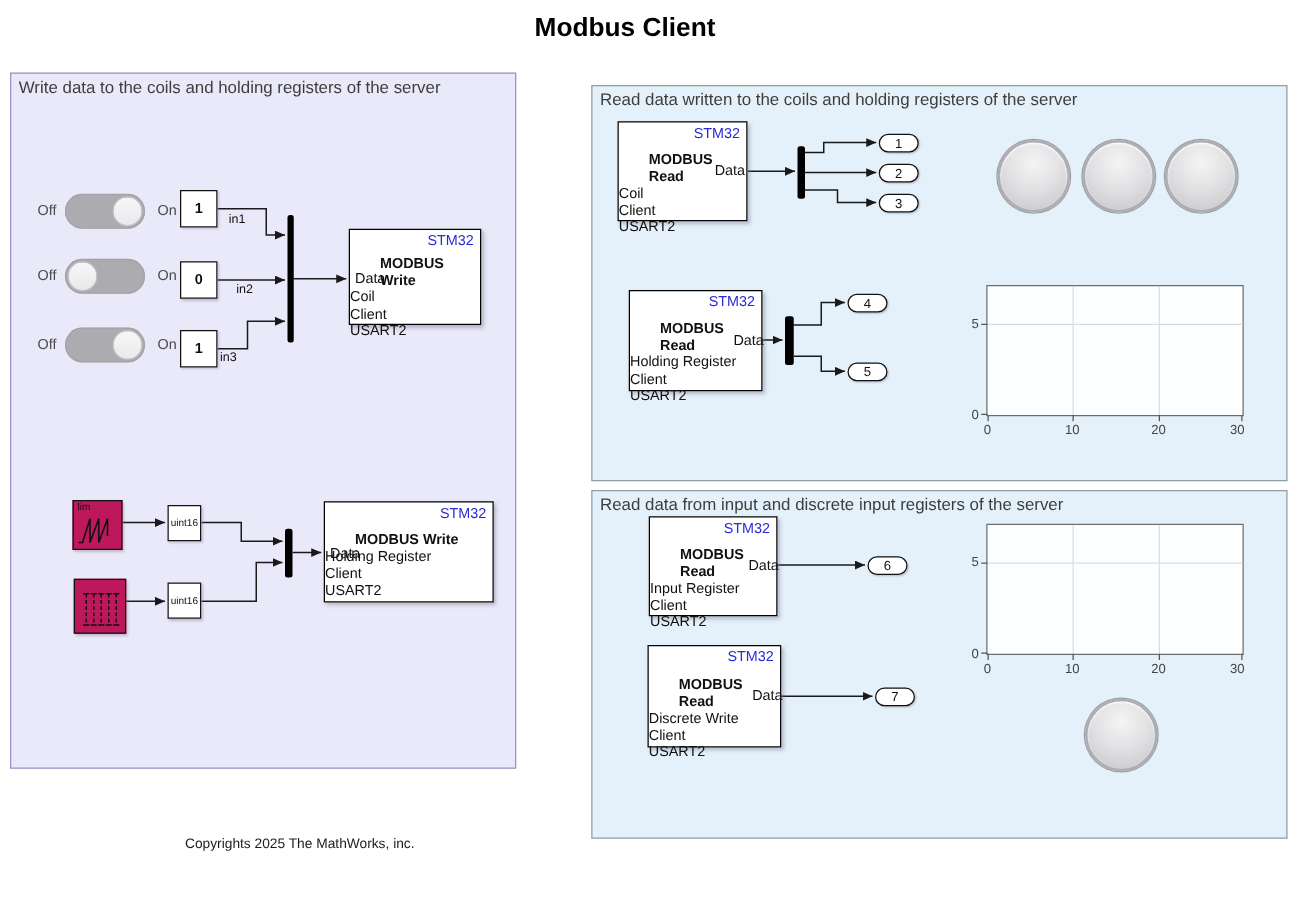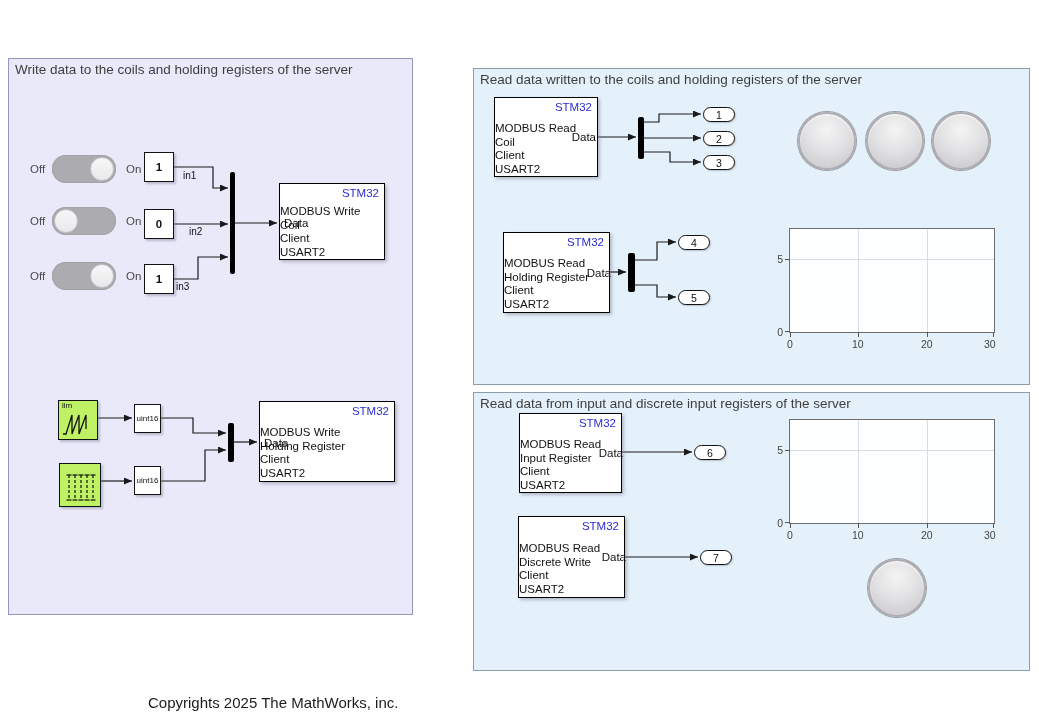--- a/index.html
+++ b/index.html
@@ -8,61 +8,62 @@
   .title{position:absolute;left:0;top:11px;width:1000px;text-align:center;
          font-size:21px;font-weight:bold;color:#000;}
   .panel{position:absolute;box-sizing:border-box;}
   .panel.lav{background:#E9E9FA;border:1px solid #9595C2;}
   .panel.blue{background:#E4F1FA;border:1px solid #8C9EA8;}
   .panel-header{padding:3px 6px;font-size:13.5px;color:#3E3E3E;}
   .sblock{position:absolute;background:#fff;border:1px solid #000;box-sizing:border-box;
           box-shadow:2px 2px 3px rgba(120,120,140,.45);text-align:left;}
   .sblock .tag{position:absolute;top:3px;right:5px;font-size:11.5px;color:#2B2BD5;}
   .stack{position:absolute;left:0;right:0;line-height:13.5px;font-size:11.5px;}
-  .bt{font-weight:normal;}
+  .bt{font-weight:bold;padding-left:24px;}
   .portL{position:absolute;left:4px;font-size:11.5px;}
   .portR{position:absolute;right:1px;font-size:11.5px;background:transparent;}
   .const{position:absolute;width:30px;height:30px;background:#fff;border:1.5px solid #111;
          box-shadow:1.5px 1.5px 2px rgba(120,120,140,.4);display:flex;align-items:center;
          justify-content:center;font-size:11.5px;font-weight:bold;box-sizing:border-box;}
   .mux{position:absolute;background:#000;border-radius:2px;}
   .oval{position:absolute;width:32px;height:15px;background:#fff;border:1.5px solid #111;
         border-radius:8px;display:flex;align-items:center;justify-content:center;
         font-size:10.5px;box-sizing:border-box;box-shadow:1px 1px 1.5px rgba(120,120,140,.4);}
   .lamp{position:absolute;width:54px;height:54px;border-radius:50%;border:2px solid #ADADB2;
         background:radial-gradient(circle at 50% 30%,#F4F4F5 0%,#E2E2E4 45%,#CFCFD3 80%,#C8C8CC 100%);
         box-shadow:0 0 0 1px #9C9CA2, inset 0 1px 2px #ffffff;}
   .toggle{position:absolute;width:64px;height:28px;background:#ACACB0;border-radius:15px;
           box-shadow:inset 0 0 0 1px #A2A2A7;}
   .knob{position:absolute;top:2px;width:24px;height:24px;border-radius:50%;
         background:linear-gradient(180deg,#F7F7F8,#E9E9EB);border:1px solid #C2C2C7;box-sizing:border-box;}
   .knob.on{left:38px;} .knob.off{left:2px;}
   .lbl{position:absolute;font-size:11.5px;color:#4A4A4A;}
   .plbl{position:absolute;font-size:10px;color:#111;}
-  .srcblk{position:absolute;background:#bef264;border:1px solid #111;box-sizing:border-box;
+  .srcblk{position:absolute;background:#be185d;border:1px solid #111;box-sizing:border-box;
           box-shadow:1.5px 1.5px 2px rgba(120,120,140,.4);}
   .srcblk .tinylbl{position:absolute;top:0px;left:3px;font-size:8px;color:#111;}
   .uconv{position:absolute;width:27px;height:29px;background:#fff;border:1px solid #111;
          box-sizing:border-box;box-shadow:1.5px 1.5px 2px rgba(120,120,140,.4);
          display:flex;align-items:center;justify-content:center;font-size:8px;}
   .scope{position:absolute;background:#FCFEFF;border:1px solid #6E6E6E;box-sizing:border-box;}
   .gv{position:absolute;top:0;bottom:0;width:1px;background:#DADDE0;}
   .gh{position:absolute;left:0;right:0;height:1px;background:#DADDE0;}
   .tickx{position:absolute;bottom:-5px;width:1px;height:5px;background:#555;}
   .ticky{position:absolute;left:-5px;width:5px;height:1px;background:#555;}
   .xlab{position:absolute;bottom:-18px;font-size:10.5px;color:#444;}
   .ylab{position:absolute;font-size:10.5px;color:#444;width:12px;text-align:right;}
-  .copyright{position:absolute;left:148px;top:694px;font-size:15px;color:#1c1c1c;}
+  .copyright{position:absolute;left:148px;top:669px;font-size:11px;color:#1c1c1c;}
   svg.wires{position:absolute;left:0;top:0;pointer-events:none;}
 </style>
 </head>
 <body>
 
 <div class="canvas">
 
+  <div class="title">Modbus Client</div>
 
   <div class="panel lav" style="left:8px;top:58px;width:405px;height:557px;">
     <div class="panel-header">Write data to the coils and holding registers of the server</div>
   </div>
   <div class="panel blue" style="left:473px;top:68px;width:557px;height:317px;">
     <div class="panel-header">Read data written to the coils and holding registers of the server</div>
   </div>
   <div class="panel blue" style="left:473px;top:392px;width:557px;height:279px;">
     <div class="panel-header">Read data from input and discrete input registers of the server</div>
   </div>

